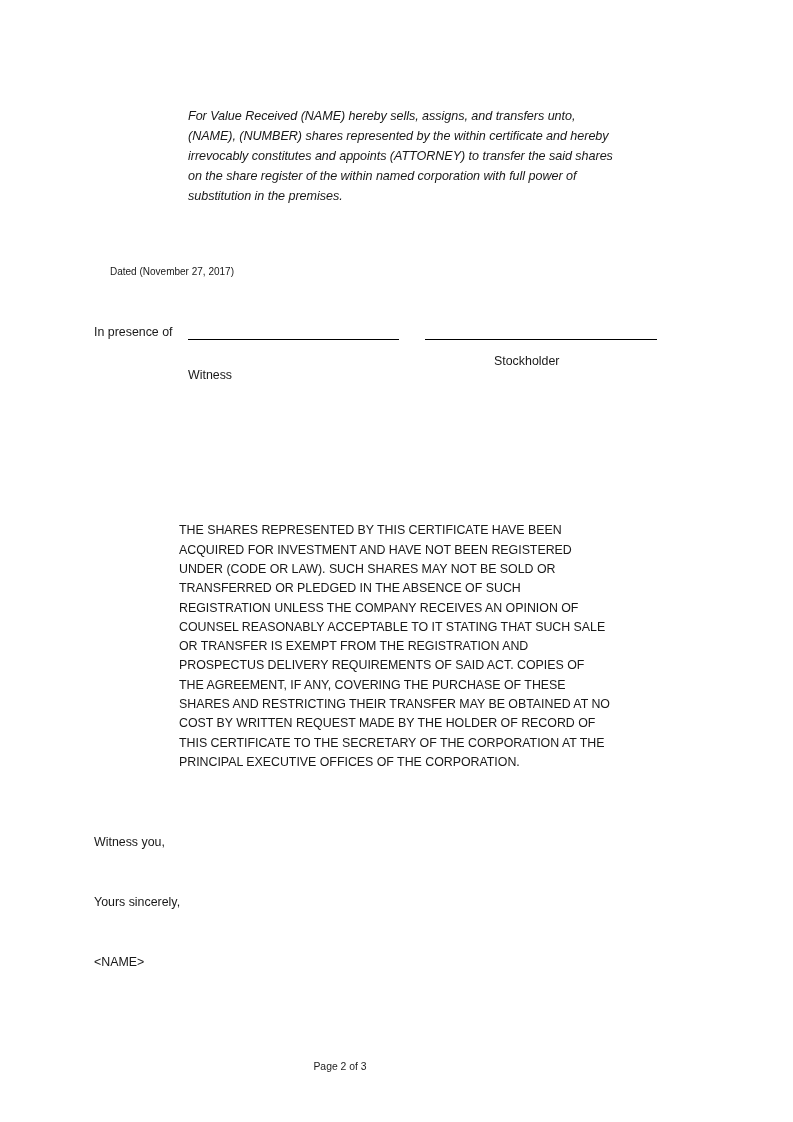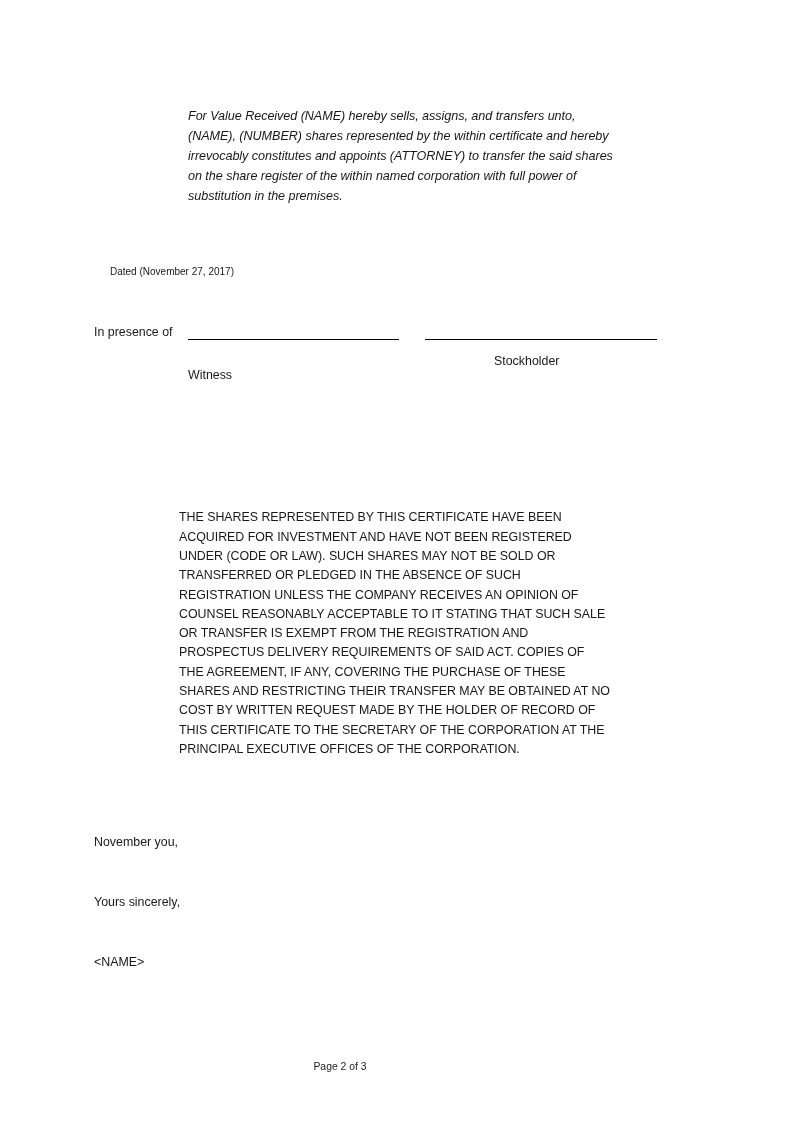--- a/index.html
+++ b/index.html
@@ -103,21 +103,21 @@
     width: 600px;
     font-size: 12.4px;
     line-height: 19.4px;
     letter-spacing: -0.02px;
   }
 
   
   .legend-block {
     position: absolute;
     left: 179px;
-    top: 496px;
+    top: 509px;
     width: 432px;
     font-size: 12.4px;
     line-height: 19.3px;
     letter-spacing: -0.02px;
   }
 
   
   .closing {
     position: absolute;
     left: 94px;
@@ -157,21 +157,21 @@
   </div>
 
   <div class="sig-labels">
     <span class="sig-label witness-label">Witness</span>
     <span class="sig-label stockholder-label">Stockholder</span>
   </div>
 
 
   <p class="legend-block">THE SHARES REPRESENTED BY THIS CERTIFICATE HAVE BEEN ACQUIRED FOR INVESTMENT AND HAVE NOT BEEN REGISTERED UNDER (CODE OR LAW).  SUCH SHARES MAY NOT BE SOLD OR TRANSFERRED OR PLEDGED IN THE ABSENCE OF SUCH REGISTRATION UNLESS THE COMPANY RECEIVES AN OPINION OF COUNSEL REASONABLY ACCEPTABLE TO IT STATING THAT SUCH SALE OR TRANSFER IS EXEMPT FROM THE REGISTRATION AND PROSPECTUS DELIVERY REQUIREMENTS OF SAID ACT.  COPIES OF THE AGREEMENT, IF ANY, COVERING THE PURCHASE OF THESE SHARES AND RESTRICTING THEIR TRANSFER MAY BE OBTAINED AT NO COST BY WRITTEN REQUEST MADE BY THE HOLDER OF RECORD OF THIS CERTIFICATE TO THE SECRETARY OF THE CORPORATION AT THE PRINCIPAL EXECUTIVE OFFICES OF THE CORPORATION.</p>
 
-  <div class="closing thanking">November you,</div>
+  <div class="closing thanking">Witness you,</div>
 
   <div class="closing sincerely">Yours sincerely,</div>
 
   <div class="closing signature-name">&lt;NAME&gt;</div>
 
   <div class="page-footer">Page 2 of 3</div>
 
 </div>
 
 </body></html>

